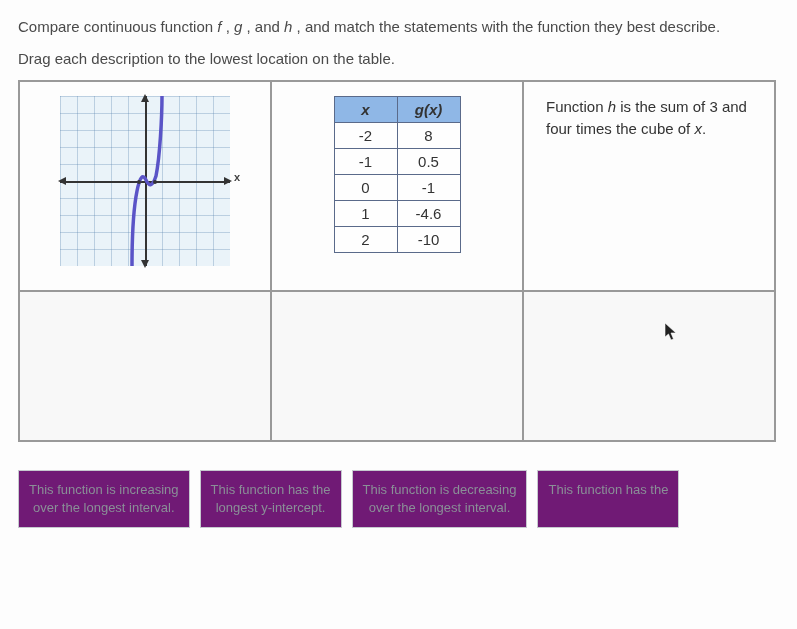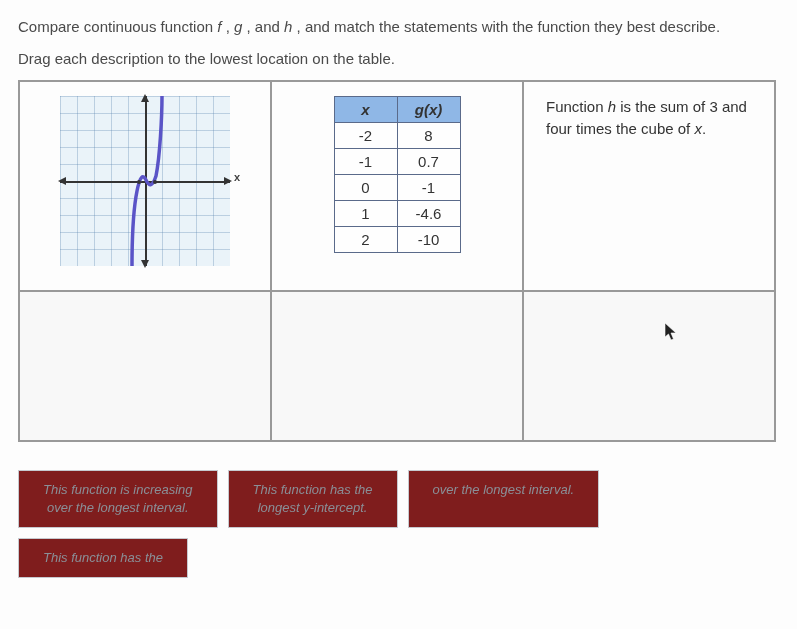--- a/index.html
+++ b/index.html
@@ -85,30 +85,29 @@
   .h-desc { line-height:1.5; }
 
   
   .cards-row {
     margin-top: 28px;
     display: flex;
     gap: 10px;
     flex-wrap: wrap;
   }
   .card {
-    background: #7f1d1d;
+    background: #701a75;
     border: 1px solid #c6c9cf;
-    padding: 10px 24px;
+    padding: 10px 10px;
     font-size: 13px;
     color: #8a8f97;
     text-align: center;
     line-height: 1.4;
     flex: 0 0 auto;
     user-select: none;
-    font-style: italic;
   }
 </style>
 </head>
 <body>
 
 <div class="prompt-line">
   <span>Compare continuous function </span>
   <span class="em">f</span>
   <span>, </span>
   <span class="em">g</span>
@@ -143,21 +142,21 @@
               <tr>
           <th>x</th>
           <th>g(x)</th>
         </tr>
         <tr>
                 <td>-2</td>
                 <td>8</td>
               </tr>
         <tr>
                 <td>-1</td>
-                <td>0.7</td>
+                <td>0.5</td>
               </tr>
         <tr>
                 <td>0</td>
                 <td>-1</td>
               </tr>
         <tr>
                 <td>1</td>
                 <td>-4.6</td>
               </tr>
         <tr>
@@ -188,18 +187,19 @@
 <div class="cards-row">
   <div class="card">
     <div>This function is increasing</div>
     <div>over the longest interval.</div>
   </div>
   <div class="card">
     <div>This function has the</div>
     <div>longest y-intercept.</div>
   </div>
   <div class="card">
+    <div>This function is decreasing</div>
     <div>over the longest interval.</div>
   </div>
   <div class="card">
     <div>This function has the</div>
   </div>
 </div>
 
 </body></html>

